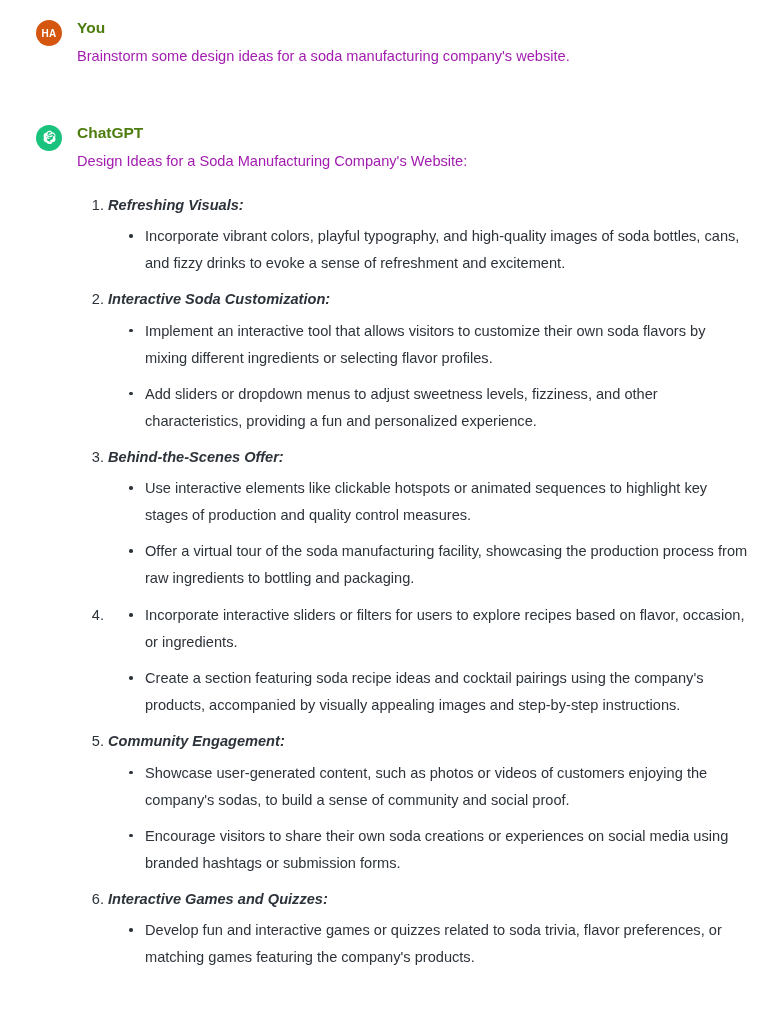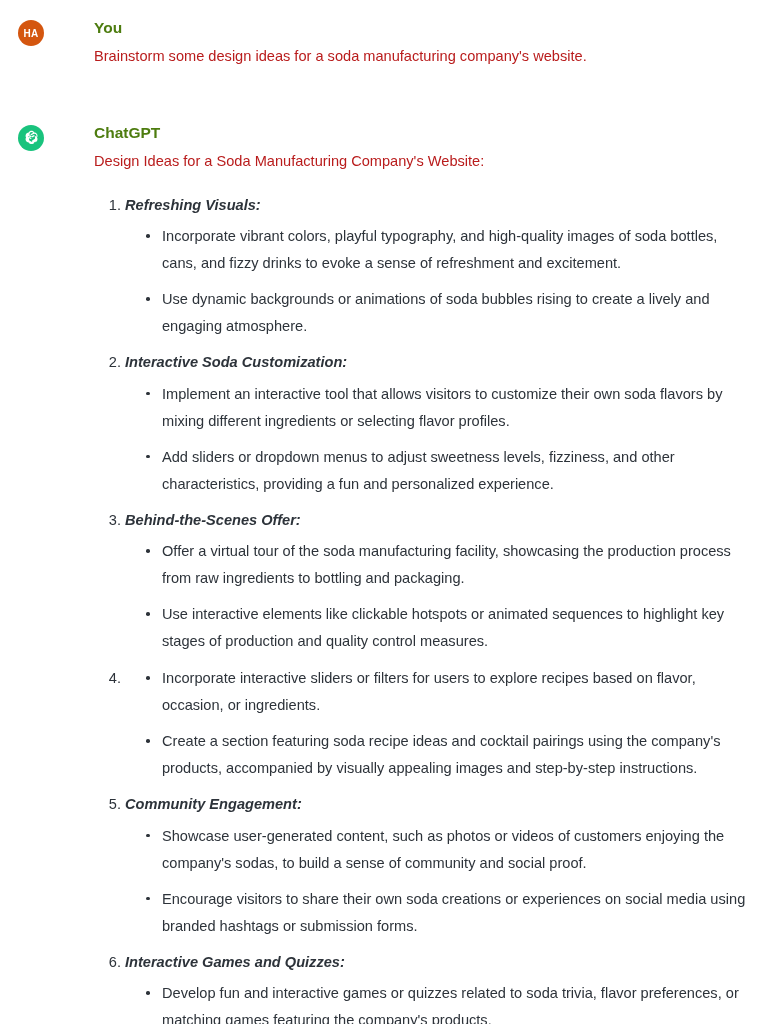--- a/index.html
+++ b/index.html
@@ -15,23 +15,22 @@
     -webkit-font-smoothing: antialiased;
   }
   .conversation {
     width: 780px;
     padding: 10px 0 0 0;
     box-sizing: border-box;
   }
   .message {
     display: flex;
     align-items: flex-start;
-    padding: 8px 30px 0 18px;
+    padding: 8px 30px 0 36px;
     box-sizing: border-box;
-    gap: 35px;
   }
   .message + .message {
     margin-top: 46px;
   }
   .avatar {
     width: 26px;
     height: 26px;
     border-radius: 50%;
     flex: 0 0 26px;
     margin-top: 2px;
@@ -64,21 +63,21 @@
   .author {
     font-size: 15.5px;
     font-weight: bold;
     color: #4d7c0f;
     line-height: 1.3;
     margin-bottom: 7px;
   }
   .para {
     font-size: 14.6px;
     line-height: 1.62;
-    color: #b91c1c;
+    color: #a21caf;
   }
   ol.sections {
     list-style: decimal;
     margin: 19px 0 0 0;
     padding-left: 31px;
   }
   ol.sections > li {
     margin-bottom: 4px;
     font-size: 14.6px;
     line-height: 1.55;
@@ -141,37 +140,36 @@
     <div class="msg-body">
       <div class="author">ChatGPT</div>
       <div class="para">Design Ideas for a Soda Manufacturing Company's Website:</div>
 
       <ol class="sections">
 
         <li>
           <span class="section-title">Refreshing Visuals:</span>
           <ul class="bullets">
             <li>Incorporate vibrant colors, playful typography, and high-quality images of soda bottles, cans, and fizzy drinks to evoke a sense of refreshment and excitement.</li>
-            <li>Use dynamic backgrounds or animations of soda bubbles rising to create a lively and engaging atmosphere.</li>
           </ul>
         </li>
 
         <li>
           <span class="section-title">Interactive Soda Customization:</span>
           <ul class="bullets">
             <li>Implement an interactive tool that allows visitors to customize their own soda flavors by mixing different ingredients or selecting flavor profiles.</li>
             <li>Add sliders or dropdown menus to adjust sweetness levels, fizziness, and other characteristics, providing a fun and personalized experience.</li>
           </ul>
         </li>
 
         <li>
           <span class="section-title">Behind-the-Scenes Offer:</span>
           <ul class="bullets">
+            <li>Use interactive elements like clickable hotspots or animated sequences to highlight key stages of production and quality control measures.</li>
             <li>Offer a virtual tour of the soda manufacturing facility, showcasing the production process from raw ingredients to bottling and packaging.</li>
-            <li>Use interactive elements like clickable hotspots or animated sequences to highlight key stages of production and quality control measures.</li>
           </ul>
         </li>
 
         <li>
           <ul class="bullets">
             <li>Incorporate interactive sliders or filters for users to explore recipes based on flavor, occasion, or ingredients.</li>
             <li>Create a section featuring soda recipe ideas and cocktail pairings using the company's products, accompanied by visually appealing images and step-by-step instructions.</li>
           </ul>
         </li>
 

